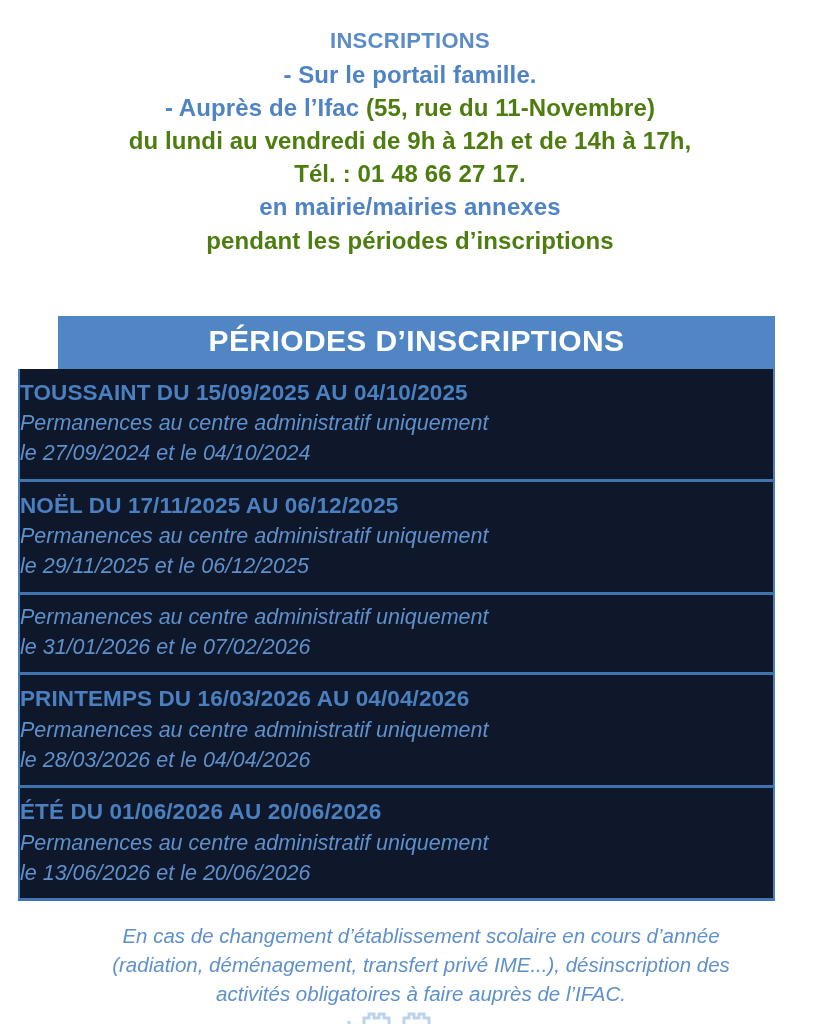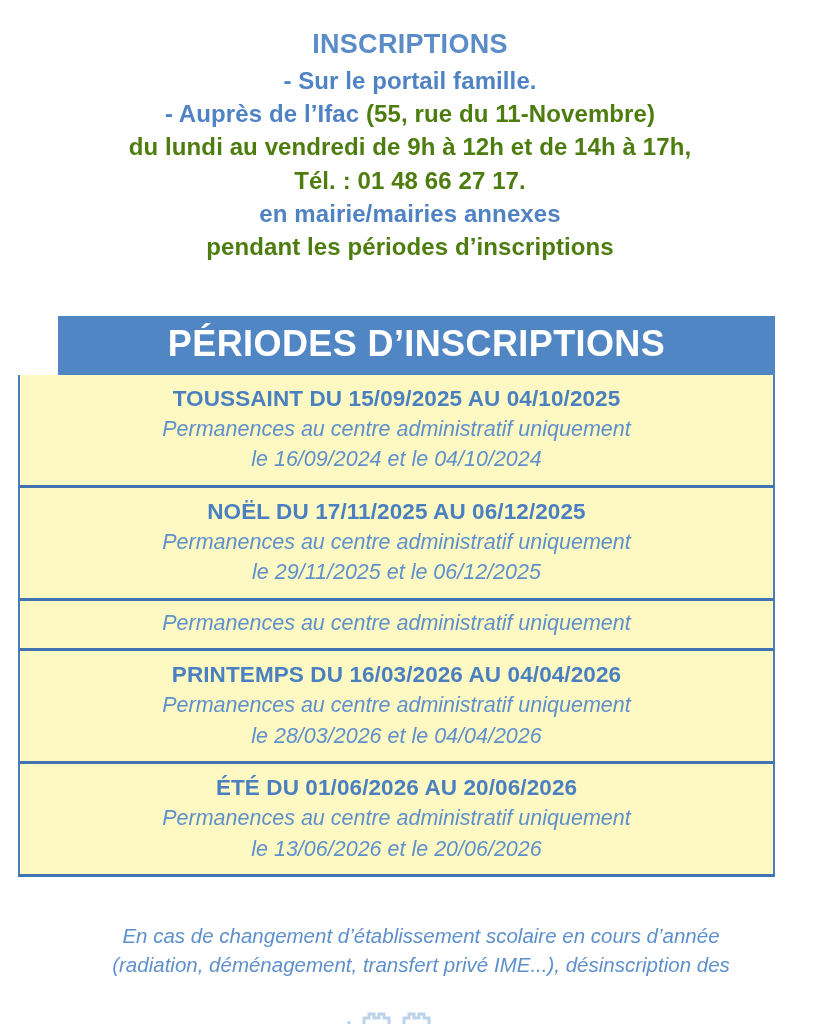--- a/index.html
+++ b/index.html
@@ -26,21 +26,21 @@
   }
   .intro-line {
     display: block;
     font-size: 24px;
     letter-spacing: 0.1px;
     margin: 0;
     padding: 1px 0;
     white-space: nowrap;
   }
   .intro-title {
-    font-size: 27px;
+    font-size: 22px;
     font-weight: bold;
     letter-spacing: 0.3px;
     color: #5b8cc8;
     padding-bottom: 2px;
   }
   .b {
     font-weight: bold;
     color: #4f83c4;
   }
   .r {
@@ -52,36 +52,36 @@
   .periods-table {
     position: absolute;
     left: 18px;
     top: 316px;
     width: 757px;
     border: 0;
   }
   .table-header {
     background: #5186c4;
     color: #ffffff;
-    font-size: 36px;
+    font-size: 30px;
     font-weight: bold;
     text-align: center;
     letter-spacing: 0.4px;
     padding: 9px 0 12px 0;
     line-height: 1.05;
     box-sizing: border-box;
     margin-left: 40px;
   }
   .table-row {
-    background: #fef9c3;
+    background: #0f172a;
     border-left: 2px solid #4a7fbe;
     border-right: 2px solid #4a7fbe;
     border-bottom: 3px solid #4173b2;
     box-sizing: border-box;
-    text-align: center;
+    text-align: left;
     padding: 7px 0 10px 0;
   }
   .table-row:last-child {
     border-bottom: 3px solid #4173b2;
   }
   .row-title {
     display: block;
     font-size: 22.5px;
     font-weight: bold;
     color: #4a80c0;
@@ -158,50 +158,52 @@
   </span>
 </div>
 
 <div class="periods-table">
 
   <div class="table-header">PÉRIODES D’INSCRIPTIONS</div>
 
   <div class="table-row">
     <span class="row-title">TOUSSAINT DU 15/09/2025 AU 04/10/2025</span>
     <span class="row-sub">Permanences au centre administratif uniquement</span>
-    <span class="row-sub">le 16/09/2024 et le 04/10/2024</span>
+    <span class="row-sub">le 27/09/2024 et le 04/10/2024</span>
   </div>
 
   <div class="table-row">
     <span class="row-title">NOËL DU 17/11/2025 AU 06/12/2025</span>
     <span class="row-sub">Permanences au centre administratif uniquement</span>
     <span class="row-sub">le 29/11/2025 et le 06/12/2025</span>
   </div>
 
   <div class="table-row">
     <span class="row-sub">Permanences au centre administratif uniquement</span>
+    <span class="row-sub">le 31/01/2026 et le 07/02/2026</span>
   </div>
 
   <div class="table-row">
     <span class="row-title">PRINTEMPS DU 16/03/2026 AU 04/04/2026</span>
     <span class="row-sub">Permanences au centre administratif uniquement</span>
     <span class="row-sub">le 28/03/2026 et le 04/04/2026</span>
   </div>
 
   <div class="table-row">
     <span class="row-title">ÉTÉ DU 01/06/2026 AU 20/06/2026</span>
     <span class="row-sub">Permanences au centre administratif uniquement</span>
     <span class="row-sub">le 13/06/2026 et le 20/06/2026</span>
   </div>
 
 </div>
 
 <div class="footer-note">
   <span class="footer-line">En cas de changement d’établissement scolaire en cours d’année</span>
   <span class="footer-line">(radiation, déménagement, transfert privé IME...), désinscription des</span>
+  <span class="footer-line">activités obligatoires à faire auprès de l’IFAC.</span>
 </div>
 
 <div class="bottom-motif">
   <svg width="820" height="16" viewBox="0 0 820 16" xmlns="http://www.w3.org/2000/svg" aria-hidden="true">
     <g fill="none" stroke="#bcd3ec" stroke-width="3" stroke-linejoin="miter">
       <path d="M364 16 L364 10 L369 10 L369 6 L374 6 L374 10 L379 10 L379 6 L384 6 L384 10 L389 10 L389 16"></path>
       <path d="M404 16 L404 10 L409 10 L409 6 L414 6 L414 10 L419 10 L419 6 L424 6 L424 10 L429 10 L429 16"></path>
       <path d="M349 16 L349 13"></path>
     </g>
   </svg>

